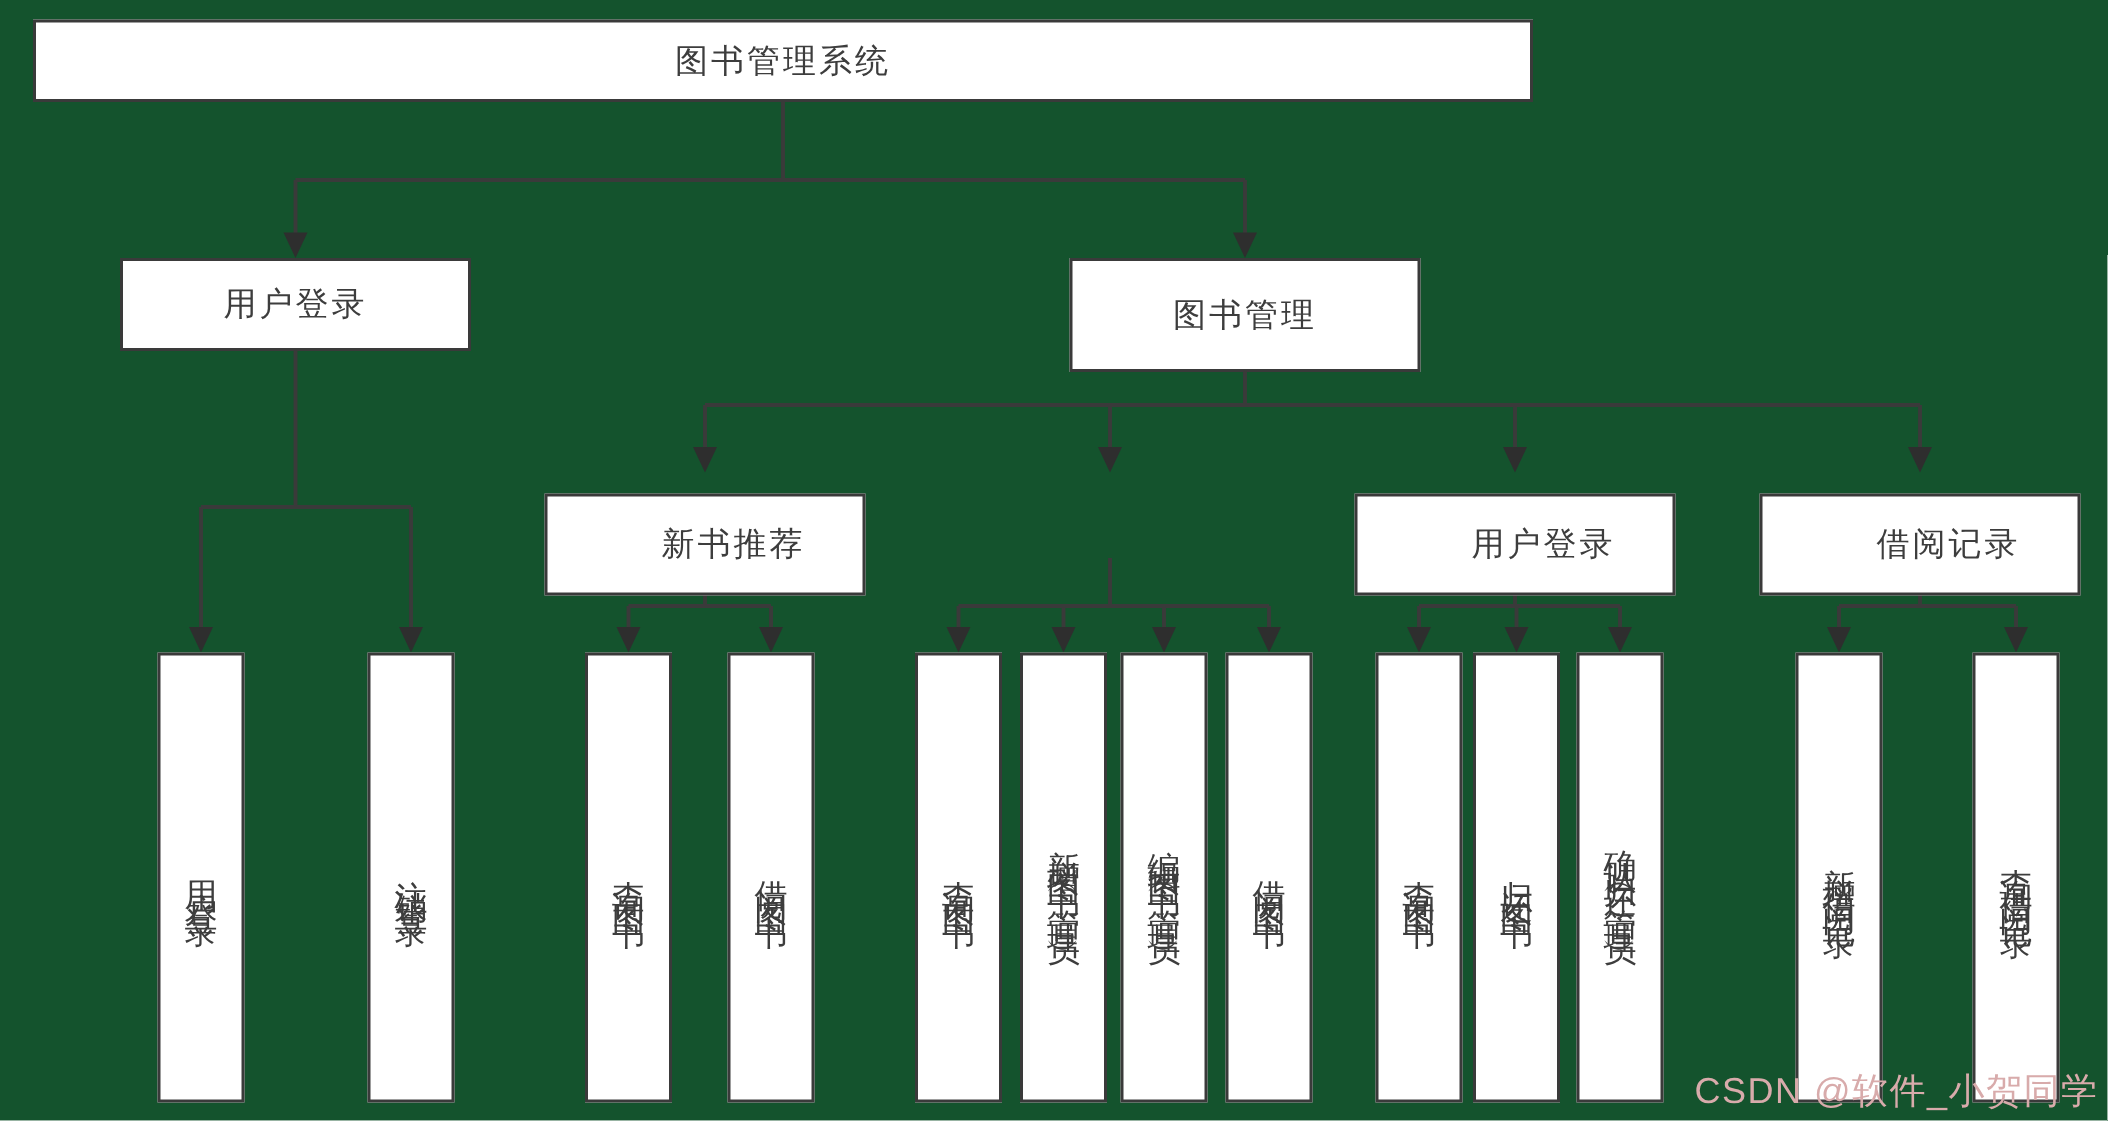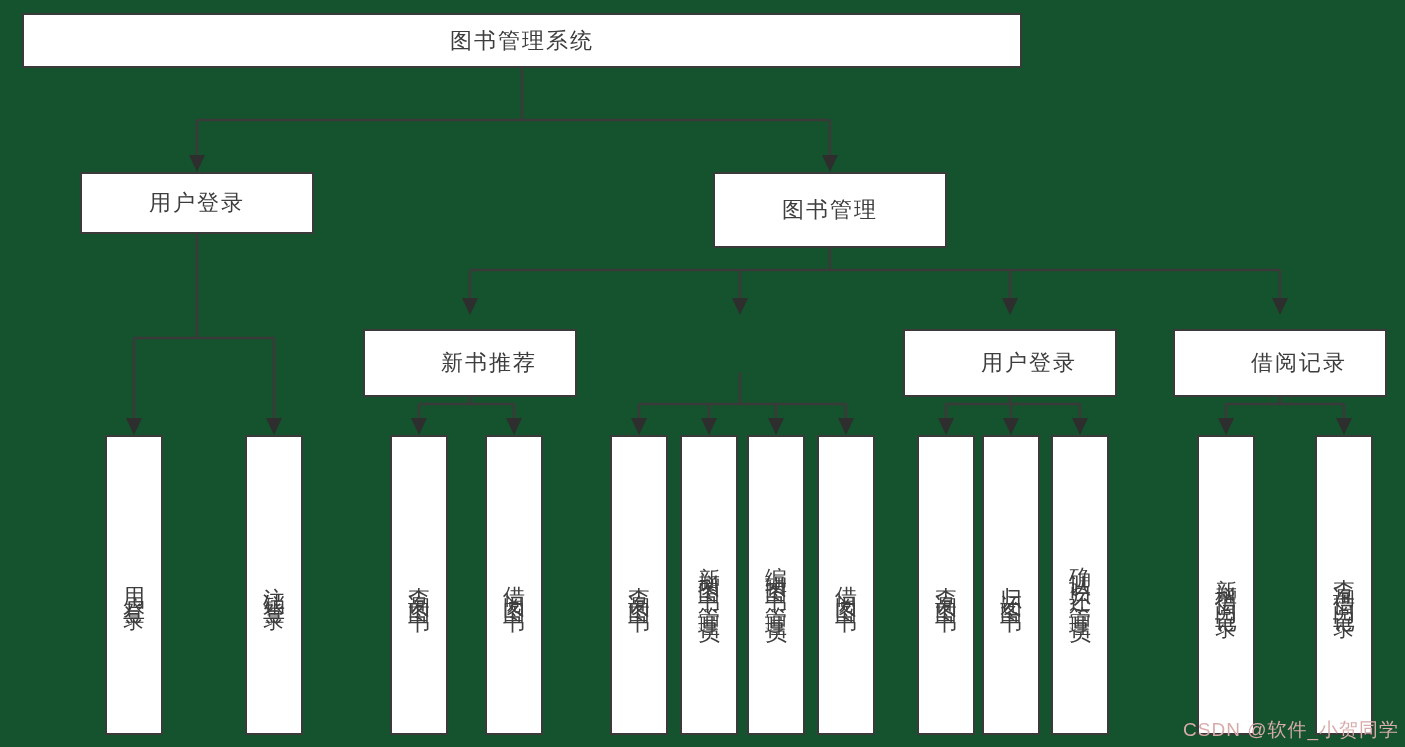--- a/index.html
+++ b/index.html
@@ -50,21 +50,21 @@
   .leaf span{
     writing-mode:vertical-rl;
     text-orientation:mixed;
     font-size:22px;letter-spacing:8px;line-height:1;
     color:var(--text-color);
     white-space:nowrap;
   }
   .watermark{
     position:absolute;
     right:6px;bottom:4px;
-    font-size:19px;letter-spacing:1px;
+    font-size:24px;letter-spacing:1px;
     color:var(--watermark-color);
     z-index:3;
   }
 </style>
 </head>
 <body>
 
 <div class="canvas">
 
   <svg class="wires" width="1405" height="747" viewBox="0 0 1405 747" aria-hidden="true">

